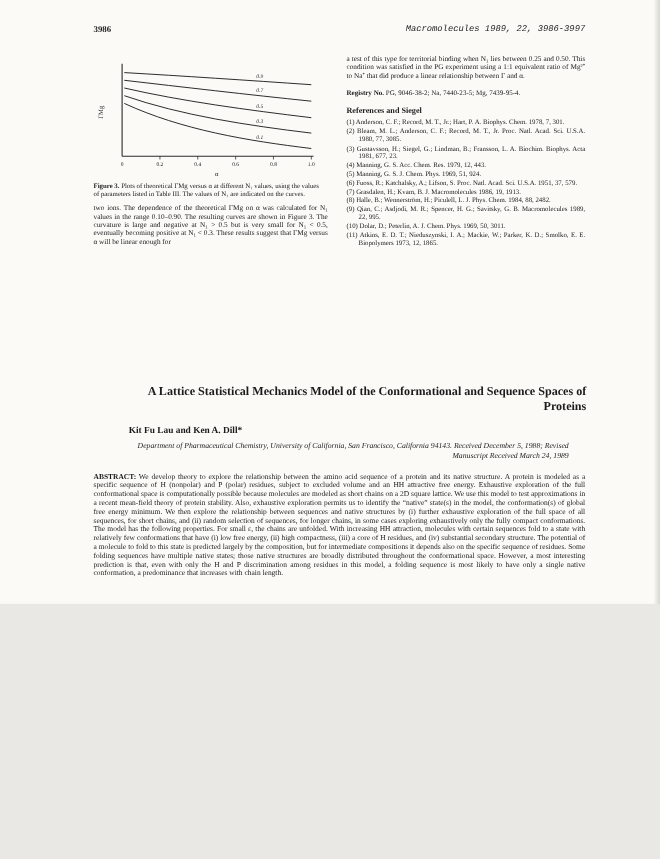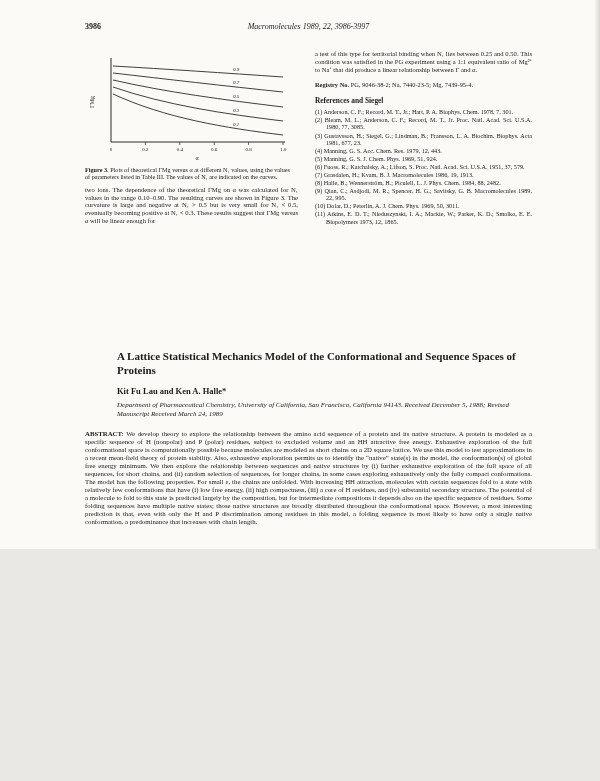--- a/index.html
+++ b/index.html
@@ -13,21 +13,21 @@
   }
   .page {
     position: absolute; top: 0; left: 0;
     width: 600px; height: 549px;
     background: #fbfaf7;
     overflow: hidden;
   }
   
   .page-header { position: absolute; top: 22px; left: 85px; width: 447px; height: 12px; font-size: 8px; }
   .page-number { position: absolute; left: 0; top: 0; font-weight: bold; }
-  .journal-citation { position: absolute; left: 0; right: 0; text-align: center; font-style: italic; }
+  .journal-citation { position: absolute; left: 0; right: 0; text-align: right; font-style: italic; font-family: Liberation Mono, monospace; }
 
   
   .top-left  { position: absolute; left: 85px;  top: 50px; width: 213px; }
   .top-right { position: absolute; left: 315px; top: 50px; width: 217px; }
 
   .figure3 { margin: 0; padding: 0; width: 205px; }
   .fig-svg { display: block; }
   .fig-svg .axis { stroke: #2b2b2b; stroke-width: 1; }
   .fig-svg .tickline { stroke: #2b2b2b; stroke-width: 0.7; }
   .fig-svg .curve { stroke: #2a2a2a; stroke-width: 0.9; fill: none; }
@@ -46,23 +46,23 @@
   .registry { font-size: 6.4px; line-height: 7.5px; margin: 7px 0 0 0; text-align: justify; }
   .refs-heading { font-size: 7.4px; font-weight: bold; margin: 8px 0 3px 0; }
   .refs { }
   .ref-item {
     font-size: 6.2px; line-height: 7.1px; margin: 0 0 1px 0;
     padding-left: 11px; text-indent: -11px; text-align: justify;
   }
 
   
   .title-block { position: absolute; left: 117px; top: 350px; width: 416px; }
-  .article-title { font-size: 11px; font-weight: bold; line-height: 13.5px; margin: 0; }
+  .article-title { font-size: 11px; font-weight: bold; line-height: 13.5px; margin: 0; text-align: right; }
   .authors { font-size: 8.5px; font-weight: bold; margin-top: 9px; }
-  .affiliation { font-size: 7px; font-style: italic; line-height: 8.6px; margin-top: 5px; width: 400px; }
+  .affiliation { font-size: 7px; font-style: italic; line-height: 8.6px; margin-top: 5px; width: 400px; text-align: right; }
 
   .abstract {
     position: absolute; left: 85px; top: 430px; width: 447px;
     font-size: 6.8px; line-height: 8px; text-align: justify; margin: 0;
   }
 
   
   .body-left  { position: absolute; left: 85px;  top: 588px; width: 213px; }
   .body-right { position: absolute; left: 318px; top: 585px; width: 214px; }
   .intro-heading { font-size: 7.6px; font-weight: bold; margin: 0 0 4px 0; }
@@ -138,21 +138,21 @@
         <p class="ref-item">(7) Grasdalen, H.; Kvam, B. J. Macromolecules 1986, 19, 1913.</p>
         <p class="ref-item">(8) Halle, B.; Wennerström, H.; Piculell, L. J. Phys. Chem. 1984, 88, 2482.</p>
         <p class="ref-item">(9) Qian, C.; Asdjodi, M. R.; Spencer, H. G.; Savitsky, G. B. Macromolecules 1989, 22, 995.</p>
         <p class="ref-item">(10) Dolar, D.; Peterlin, A. J. Chem. Phys. 1969, 50, 3011.</p>
         <p class="ref-item">(11) Atkins, E. D. T.; Nieduszynski, I. A.; Mackie, W.; Parker, K. D.; Smolko, E. E. Biopolymers 1973, 12, 1865.</p>
       </div>
   </section>
 
   <section class="title-block">
     <h1 class="article-title">A Lattice Statistical Mechanics Model of the Conformational and Sequence Spaces of Proteins</h1>
-    <div class="authors">Kit Fu Lau and Ken A. Halle*</div>
+    <div class="authors">Kit Fu Lau and Ken A. Dill*</div>
     <div class="affiliation">Department of Pharmaceutical Chemistry, University of California, San Francisco, California 94143. Received December 5, 1988; Revised Manuscript Received March 24, 1989</div>
   </section>
 
   <p class="abstract"><span class="bold">ABSTRACT:</span> <span>We develop theory to explore the relationship between the amino acid sequence of a protein and its native structure. A protein is modeled as a specific sequence of H (nonpolar) and P (polar) residues, subject to excluded volume and an HH attractive free energy. Exhaustive exploration of the full conformational space is computationally possible because molecules are modeled as short chains on a 2D square lattice. We use this model to test approximations in a recent mean-field theory of protein stability. Also, exhaustive exploration permits us to identify the “native” state(s) in the model, the conformation(s) of global free energy minimum. We then explore the relationship between sequences and native structures by (i) further exhaustive exploration of the full space of all sequences, for short chains, and (ii) random selection of sequences, for longer chains, in some cases exploring exhaustively only the fully compact conformations. The model has the following properties. For small ε, the chains are unfolded. With increasing HH attraction, molecules with certain sequences fold to a state with relatively few conformations that have (i) low free energy, (ii) high compactness, (iii) a core of H residues, and (iv) substantial secondary structure. The potential of a molecule to fold to this state is predicted largely by the composition, but for intermediate compositions it depends also on the specific sequence of residues. Some folding sequences have multiple native states; those native structures are broadly distributed throughout the conformational space. However, a most interesting prediction is that, even with only the H and P discrimination among residues in this model, a folding sequence is most likely to have only a single native conformation, a predominance that increases with chain length.</span></p>
 
   <section class="body-left">
     <p class="para indent">A problem of long-standing interest in biology has been that of predicting the three-dimensional structure of a globular protein from knowledge of its amino acid sequence. If the “thermodynamic hypothesis” of protein folding is correct, i.e., that the native structure of the globular molecule is that conformation which has the lowest free energy, then the native structure could be identified in principle simply by systematic evaluation of the free energy of every possible conformation. The problem is that this calculation is not yet practical using current force-field algorithms because the computer time required is far too great. The computer time scales with the number of conformations, which has an exponential dependence, aⁿ, on chain length n, where a &gt; 1 is a constant that depends on chain flexibility and excluded volume.¹</p>
   </section>
 
   <section class="body-right">

